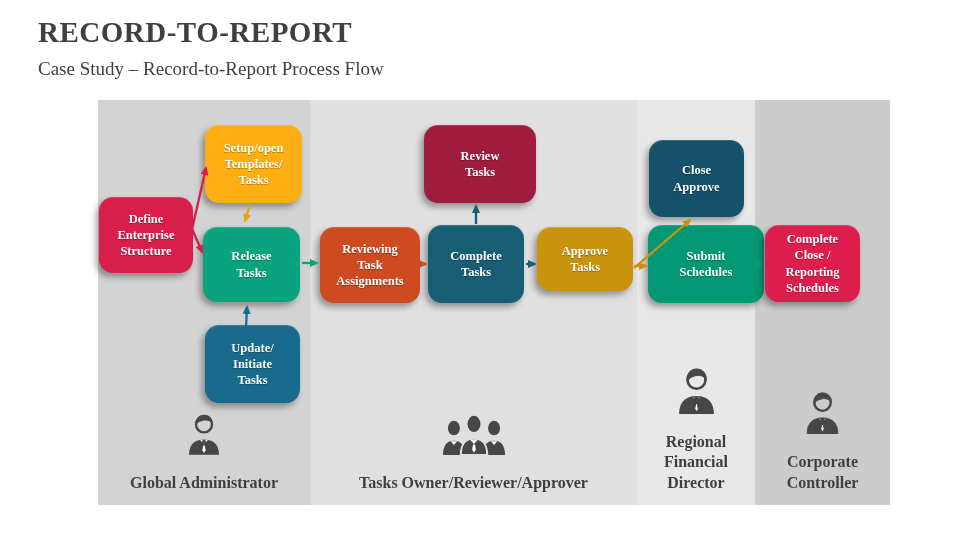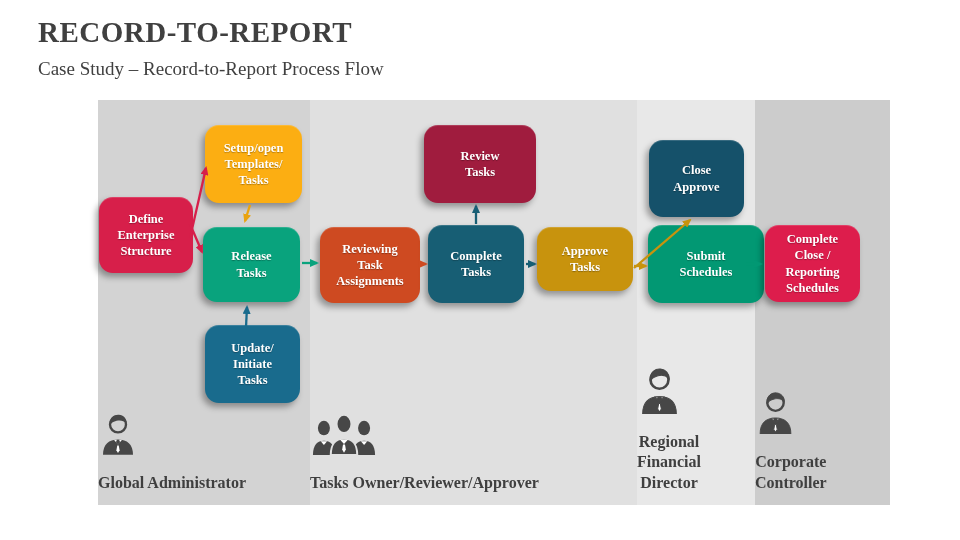--- a/index.html
+++ b/index.html
@@ -4,21 +4,21 @@
 <style>
   html,body{margin:0;padding:0;background:#fff;}
   .stage{position:relative;width:960px;height:540px;background:#ffffff;overflow:hidden;
          font-family:Liberation Serif, serif;}
   .page-title{position:absolute;left:38px;top:16px;font-size:29px;font-weight:bold;
               letter-spacing:.5px;color:#404040;}
   .page-subtitle{position:absolute;left:38px;top:58px;font-size:19px;color:#404040;}
   .diagram{position:absolute;left:98px;top:100px;width:768px;height:405px;}
   .lane{position:absolute;top:0;height:405px;}
   .lane-footer{position:absolute;left:0;right:0;bottom:11px;display:flex;
-               flex-direction:column;align-items:flex-start;gap:18px;}
+               flex-direction:column;align-items:center;gap:18px;}
   .lane-label{font-size:16px;font-weight:bold;color:#3f3f3f;text-align:center;
               line-height:1.3;white-space:pre-line;}
   .box{position:absolute;border-radius:14px;display:flex;align-items:center;justify-content:center;
        box-shadow:-3px 4px 6px rgba(0,0,0,.35), inset 0 1px 0 rgba(255,255,255,.15);}
   .box-label{color:#ffffff;font-weight:bold;font-size:12.5px;line-height:1.3;text-align:center;
              white-space:pre-line;text-shadow:0 1px 1px rgba(0,0,0,.3);padding:2px 4px;}
   .arrows{position:absolute;left:0;top:0;pointer-events:none;}
   .defs-hidden{position:absolute;width:0;height:0;overflow:hidden;}
 </style>
 </head>

